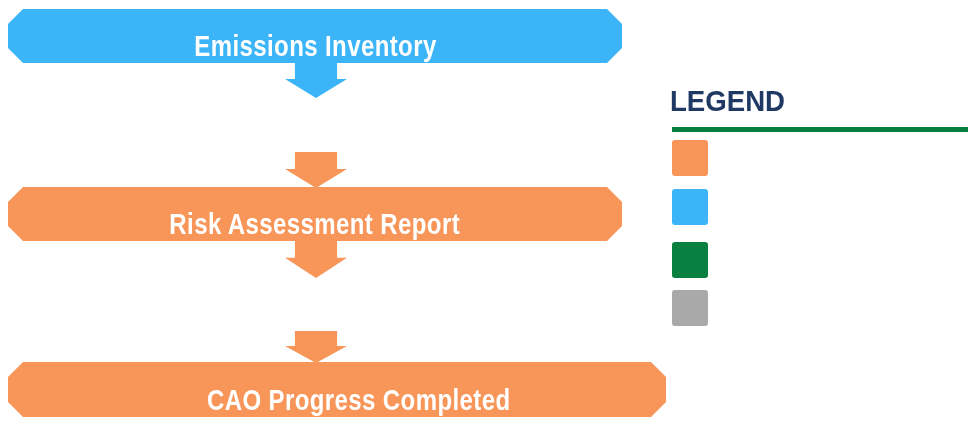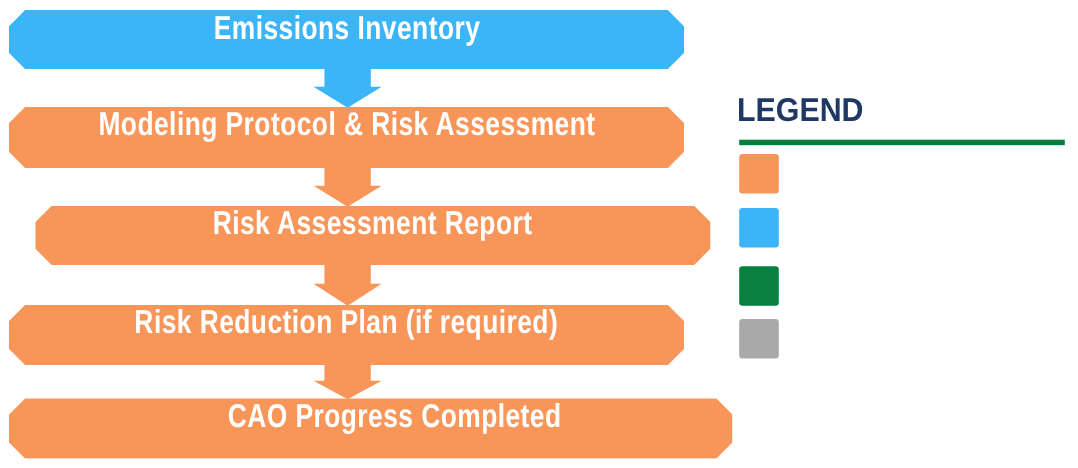--- a/index.html
+++ b/index.html
@@ -14,21 +14,21 @@
     height: 425px;
     background: #ffffff;
     overflow: hidden;
   }
   
   .banner {
     position: absolute;
     left: 8px;
     width: 614px;
     display: flex;
-    align-items: flex-start;
+    align-items: flex-end;
     justify-content: center;
     clip-path: polygon(
       15px 0, calc(100% - 15px) 0, 100% 15px, 100% calc(100% - 15px),
       calc(100% - 15px) 100%, 15px 100%, 0 calc(100% - 15px), 0 15px);
   }
   .banner .label {
     display: inline-block;
     white-space: nowrap;
     color: #ffffff;
     font-weight: bold;
@@ -88,35 +88,29 @@
 <body>
 
 <div class="canvas">
 
   <div class="banner b1" style="background-color: rgb(59, 180, 248);">
     <span class="label">Emissions Inventory</span>
   </div>
 
   <div class="down-arrow a1" style="background-color: rgb(59, 180, 248);"></div>
 
-  <div class="banner b2" style="background-color: rgb(248, 150, 90);">
-    <span class="label">Modeling Protocol &amp; Risk Assessment</span>
-  </div>
 
   <div class="down-arrow a2" style="background-color: rgb(248, 150, 90);"></div>
 
-  <div class="banner b3" style="background-color: rgb(248, 150, 90); margin-left: 24px;">
+  <div class="banner b3" style="background-color: rgb(248, 150, 90);">
     <span class="label">Risk Assessment Report</span>
   </div>
 
   <div class="down-arrow a3" style="background-color: rgb(248, 150, 90);"></div>
 
-  <div class="banner b4" style="background-color: rgb(248, 150, 90);">
-    <span class="label">Risk Reduction Plan (if required)</span>
-  </div>
 
   <div class="down-arrow a4" style="background-color: rgb(248, 150, 90);"></div>
 
   <div class="banner b5" style="background-color: rgb(248, 150, 90);">
     <span class="label">CAO Progress Completed</span>
   </div>
 
   <div class="legend-title" style="color: rgb(31, 56, 100);">LEGEND</div>
 
   <div class="legend-rule" style="background-color: rgb(6, 127, 62);"></div>

